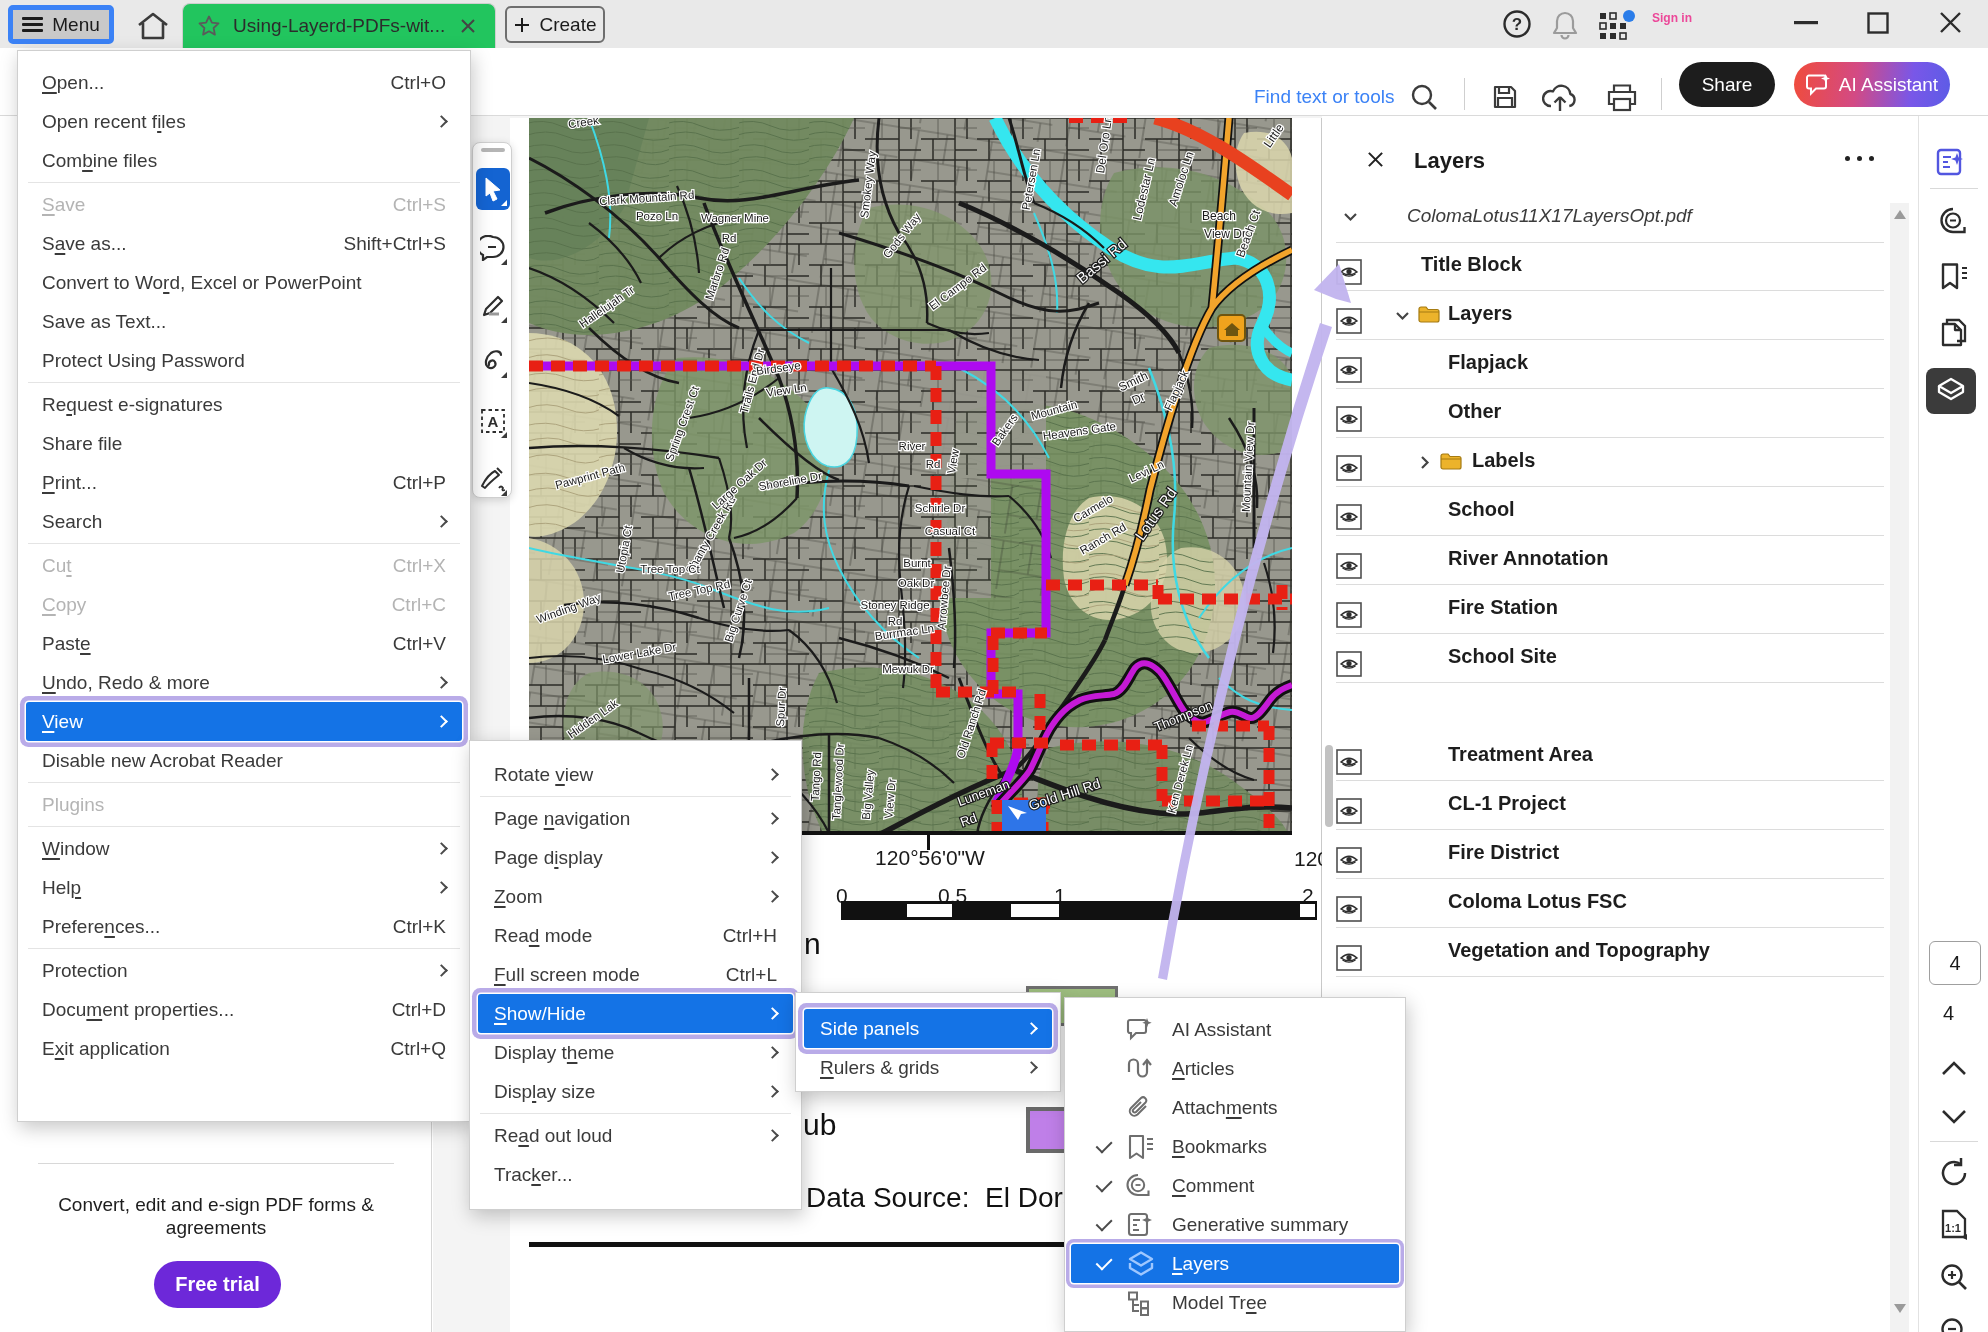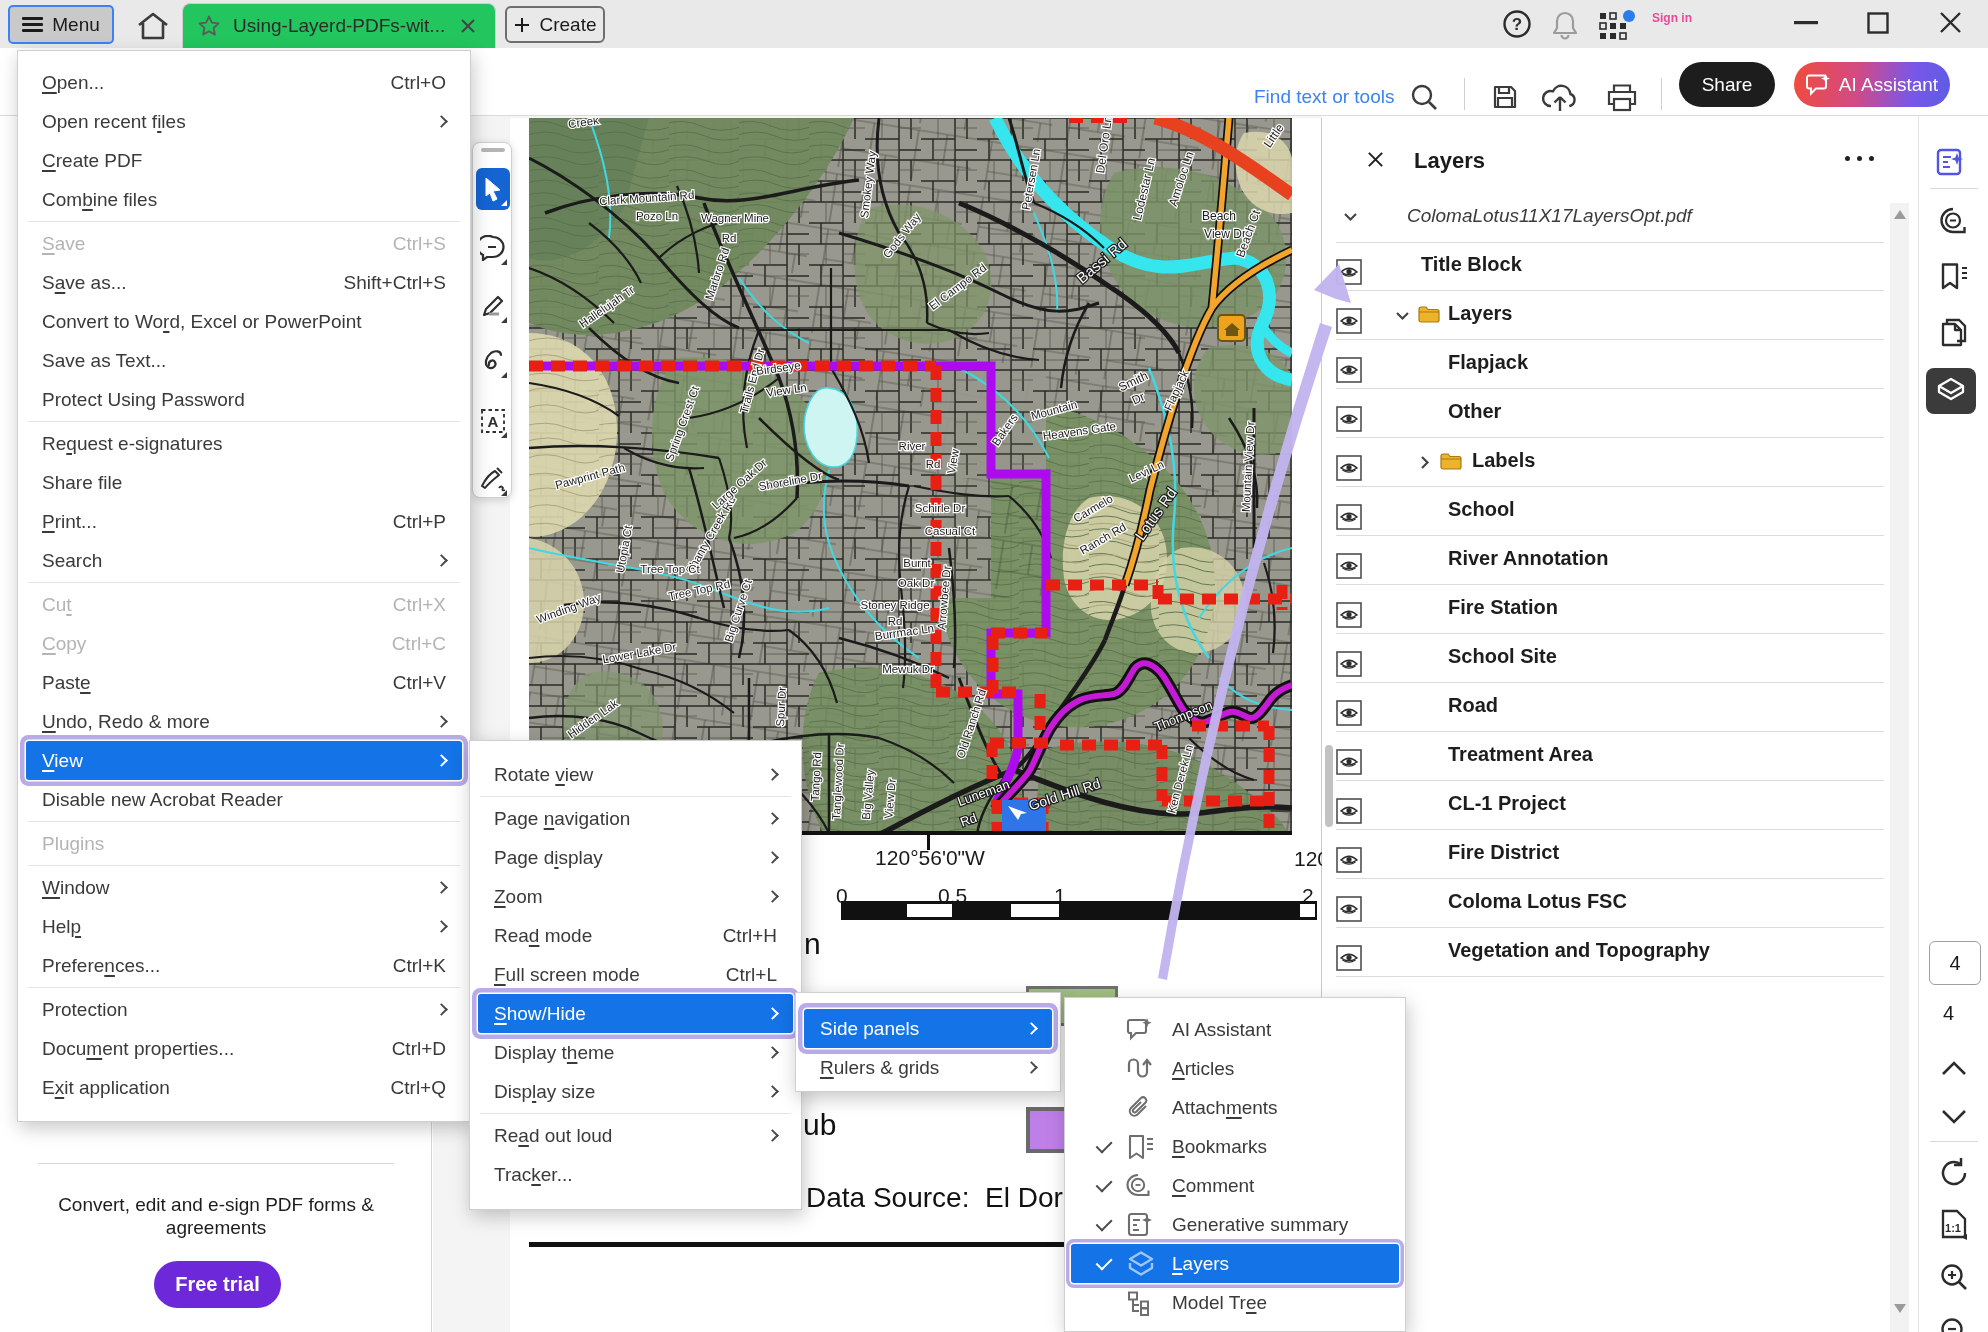--- a/index.html
+++ b/index.html
@@ -1,20 +1,20 @@
 <!DOCTYPE html>
 <html><head><meta charset="utf-8">
 <style>
 *{margin:0;padding:0;box-sizing:border-box}
 html,body{width:1988px;height:1332px;overflow:hidden;font-family:"Liberation Sans",sans-serif;background:#fff}
 .abs{position:absolute}
 #stage{position:relative;width:1988px;height:1332px;background:#fff}
 
 #titlebar{position:absolute;left:0;top:0;width:1988px;height:48px;background:#e9e9e9}
-#menubtn{position:absolute;left:8px;top:5px;width:106px;height:39px;background:#c9c9c9;border:2px solid #3b82f6;border-radius:5px;display:flex;align-items:center;justify-content:center;gap:9px}
+#menubtn{position:absolute;left:8px;top:5px;width:106px;height:39px;background:#c9c9c9;border:5px solid #3b82f6;border-radius:5px;display:flex;align-items:center;justify-content:center;gap:9px}
 #menubtn .hamb{width:21px;height:15px;display:flex;flex-direction:column;justify-content:space-between}
 #menubtn .hamb i{display:block;height:2.6px;background:#1b1b1b;border-radius:1px}
 #menubtn span{font-size:19px;color:#1b1b1b}
 #tab{position:absolute;left:182px;top:3px;width:314px;height:45px;background:#22c55e;border:1px solid #cfcfcf;border-bottom:none;border-radius:8px 8px 0 0;display:flex;align-items:center}
 #tab .title{font-size:19px;color:#2c2c2c;margin-left:12px;white-space:nowrap}
 #createbtn{position:absolute;left:505px;top:6px;width:100px;height:37px;border:2px solid #6e6e6e;border-radius:6px;display:flex;align-items:center;justify-content:center;gap:8px;font-size:19px;color:#1b1b1b}
 #signin{position:absolute;left:1652px;top:11px;font-size:12px;font-weight:bold;color:#ec4899}
 #toolbar{position:absolute;left:0;top:48px;width:1988px;height:68px;background:#ffffff;border-bottom:1px solid #dadada}
 #findtext{position:absolute;left:1254px;top:86px;font-size:19px;color:#3b82f6}
 .vsep{position:absolute;top:78px;width:1px;height:32px;background:#cfcfcf}
@@ -510,29 +510,20 @@
       </div>
     <div class="lrow" style="top:518px">
         <span class="eyebox"><svg width="26" height="26" viewBox="0 0 26 26">
             <rect x="1" y="1" width="24" height="24" fill="#fff" stroke="#4f4f4f" stroke-width="1.6"></rect>
             <path d="M5 13 Q13 5.5 21 13 Q13 18.5 5 13 Z" fill="none" stroke="#2e2e2e" stroke-width="1.5"></path>
             <circle cx="13" cy="12.6" r="2.6" fill="#2e2e2e"></circle>
             <path d="M6.5 15 q6.5 4.5 13 0" fill="none" stroke="#2e2e2e" stroke-width="1.2"></path>
           </svg></span>
         <span class="nm" style="left:112px">School Site</span>
       </div>
-    <div class="lrow" style="top:567px">
-        <span class="eyebox"><svg width="26" height="26" viewBox="0 0 26 26">
-            <rect x="1" y="1" width="24" height="24" fill="#fff" stroke="#4f4f4f" stroke-width="1.6"></rect>
-            <path d="M5 13 Q13 5.5 21 13 Q13 18.5 5 13 Z" fill="none" stroke="#2e2e2e" stroke-width="1.5"></path>
-            <circle cx="13" cy="12.6" r="2.6" fill="#2e2e2e"></circle>
-            <path d="M6.5 15 q6.5 4.5 13 0" fill="none" stroke="#2e2e2e" stroke-width="1.2"></path>
-          </svg></span>
-        <span class="nm" style="left:112px">Road</span>
-      </div>
     <div class="lrow" style="top:616px">
         <span class="eyebox"><svg width="26" height="26" viewBox="0 0 26 26">
             <rect x="1" y="1" width="24" height="24" fill="#fff" stroke="#4f4f4f" stroke-width="1.6"></rect>
             <path d="M5 13 Q13 5.5 21 13 Q13 18.5 5 13 Z" fill="none" stroke="#2e2e2e" stroke-width="1.5"></path>
             <circle cx="13" cy="12.6" r="2.6" fill="#2e2e2e"></circle>
             <path d="M6.5 15 q6.5 4.5 13 0" fill="none" stroke="#2e2e2e" stroke-width="1.2"></path>
           </svg></span>
         <span class="nm" style="left:112px">Treatment Area</span>
       </div>
     <div class="lrow" style="top:665px">
@@ -675,23 +666,20 @@
   </div>
   <div id="menus">
   <div class="menu" style="left:17px;top:50px;width:454px;height:1072px;padding-top:12px">
     <div class="mi">
           <span class="lbl"><u>O</u>pen...</span>
           <span class="sc">Ctrl+O</span>
         </div>
     <div class="mi">
           <span class="lbl">Open recent f<u>i</u>les</span>
           <span class="chev"></span>
-        </div>
-    <div class="mi">
-          <span class="lbl"><u>C</u>reate PDF</span>
         </div>
     <div class="mi">
           <span class="lbl">Com<u>b</u>ine files</span>
         </div>
     <div class="msep"></div>
     <div class="mi dis">
           <span class="lbl"><u>S</u>ave</span>
           <span class="sc">Ctrl+S</span>
         </div>
     <div class="mi">

